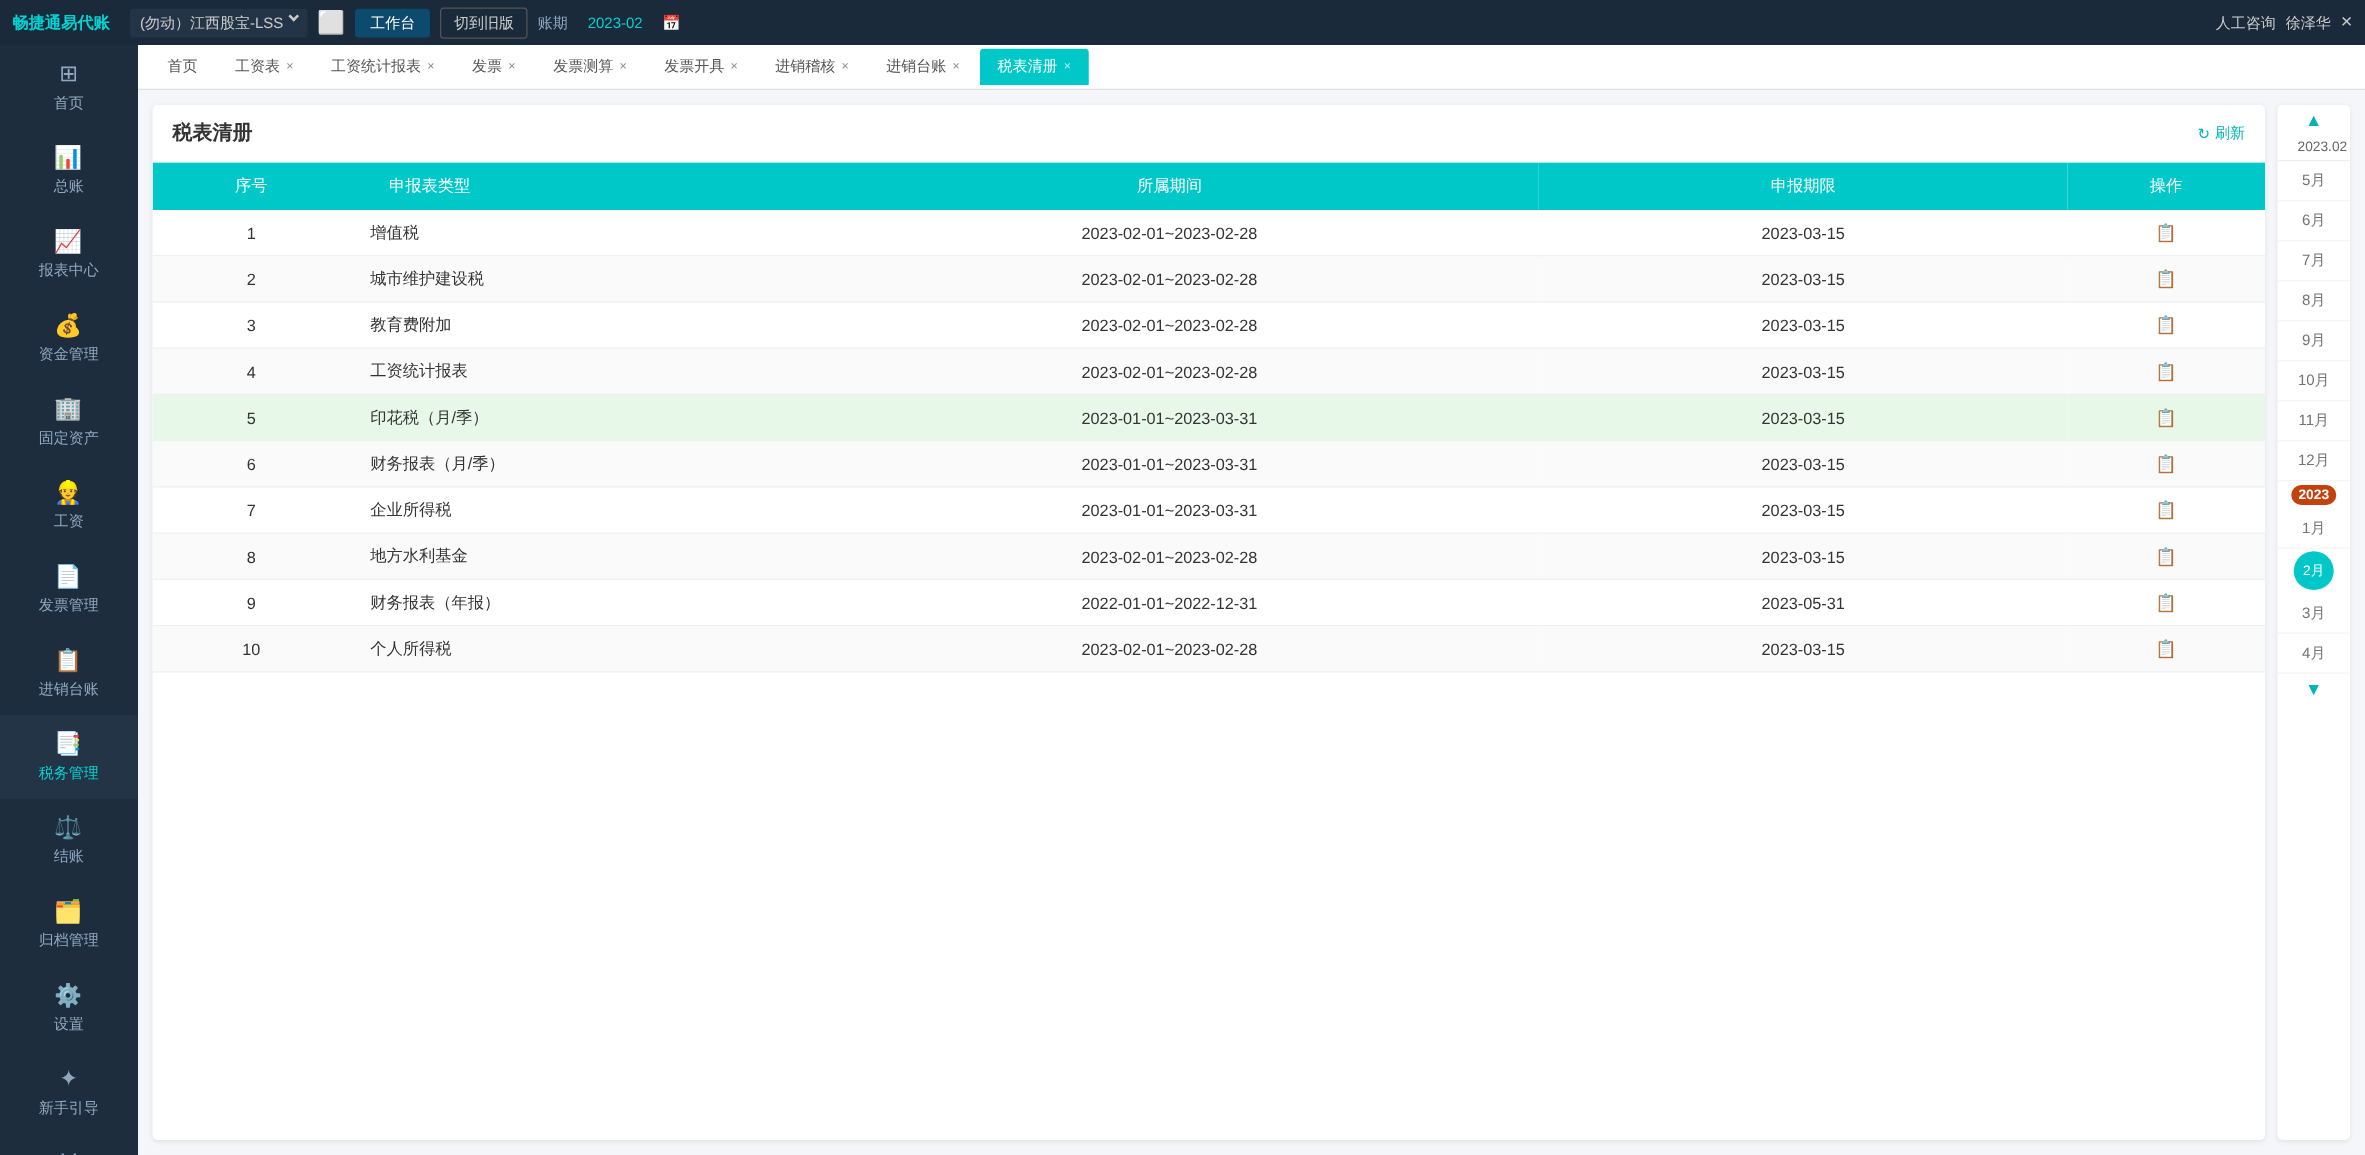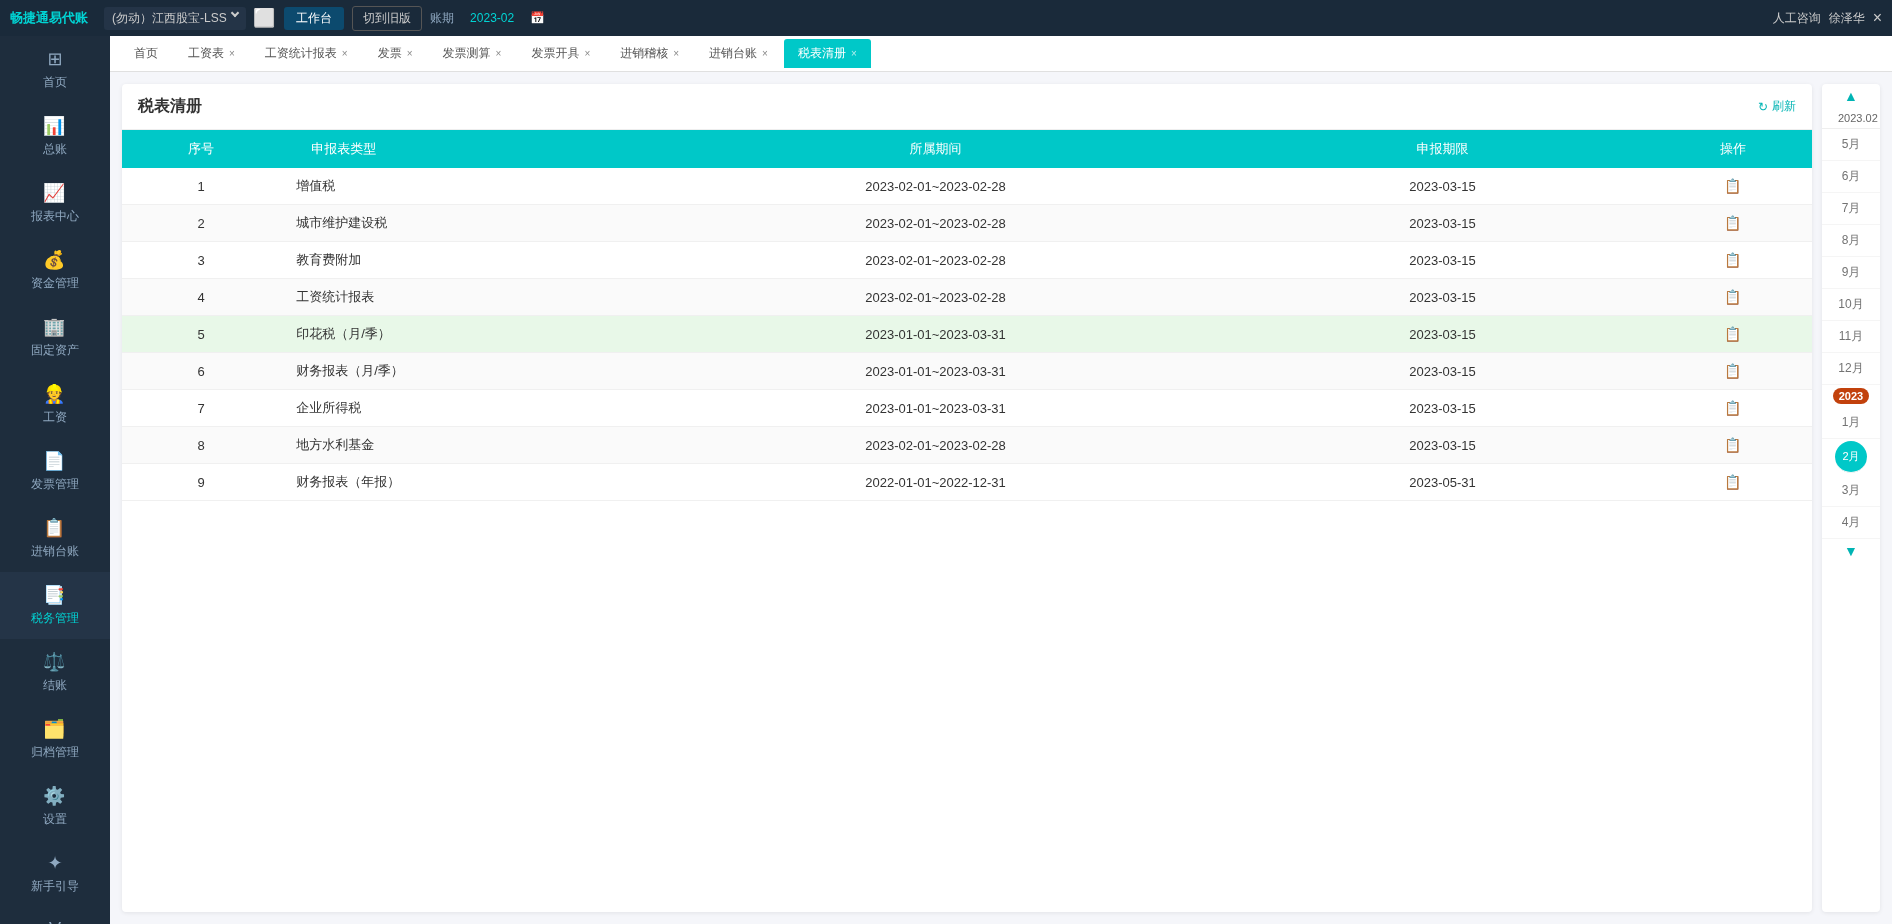--- a/index.html
+++ b/index.html
@@ -275,20 +275,27 @@
                   <td>2023-03-15</td>
                   <td><span class="action-icon">📋</span></td>
                 </tr>
                 <tr>
                   <td>9</td>
                   <td>财务报表（年报）</td>
                   <td>2022-01-01~2022-12-31</td>
                   <td>2023-05-31</td>
                   <td><span class="action-icon">📋</span></td>
                 </tr>
+                <tr>
+                  <td>10</td>
+                  <td>个人所得税</td>
+                  <td>2023-02-01~2023-02-28</td>
+                  <td>2023-03-15</td>
+                  <td><span class="action-icon">📋</span></td>
+                </tr>
               </tbody>
           </table>
         </div>
       </div>
 
       <div class="year-month-panel">
         <div class="scroll-arrow">▲</div>
         <div class="year-label">2023.02</div>
         <div class="month-item">5月</div>
         <div class="month-item">6月</div>

